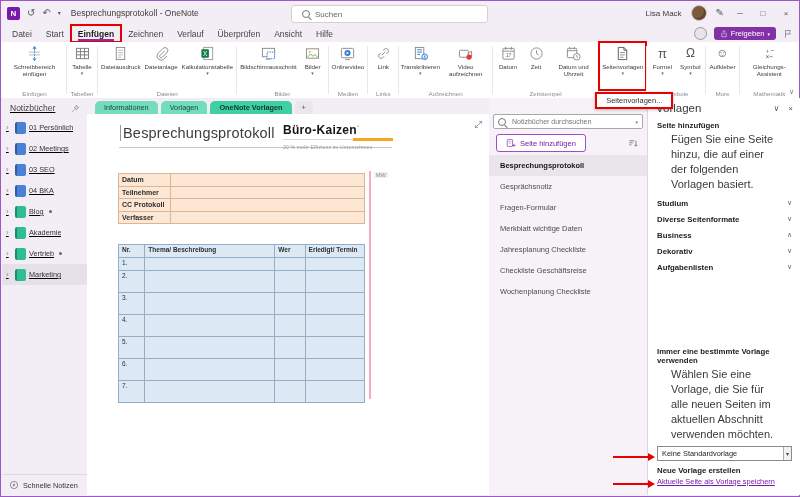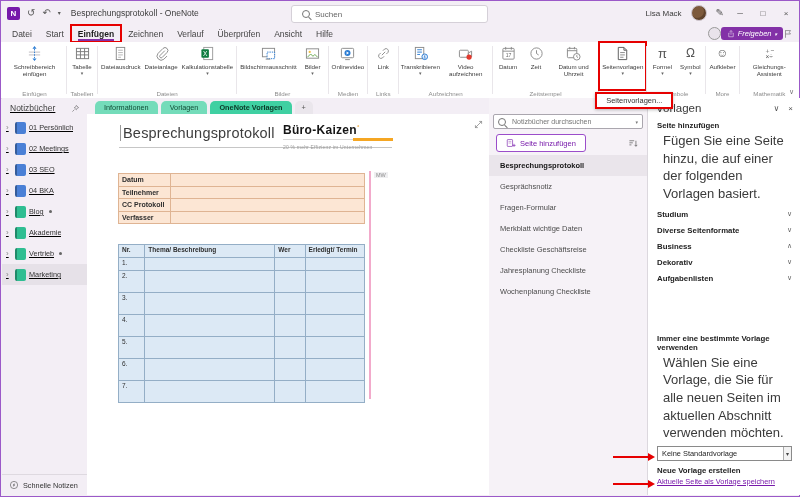--- a/index.html
+++ b/index.html
@@ -19,21 +19,21 @@
   .mag{width:6px;height:6px;border:1px solid #777;border-radius:50%;position:relative;display:inline-block;flex:0 0 auto;}
   .mag::after{content:"";position:absolute;width:4px;height:1px;background:#777;transform:rotate(45deg);right:-3px;bottom:-2px;}
 
   
   .menubar{position:absolute;left:0;right:0;top:24px;height:17px;display:flex;align-items:stretch;padding:0 4px;}
   .mtabs{display:flex;}
   .mtab{padding:0 7px;font-size:8.5px;color:#444;display:flex;align-items:center;position:relative;white-space:nowrap;}
   .mtab.active{color:#1c1c1c;font-weight:bold;}
   .mtab.active::after{content:"";position:absolute;left:7px;right:7px;bottom:1px;height:2px;background:#8331a7;}
   .mtab.annotated{outline:2px solid #e60000;outline-offset:-1px;}
-  .mb-right{margin-left:auto;display:flex;align-items:center;padding-right:2px;font-style:italic;}
+  .mb-right{margin-left:auto;display:flex;align-items:center;gap:7px;padding-right:2px;}
   .circ{width:11px;height:11px;border:1px solid #999;border-radius:50%;display:inline-block;background:#e9e3eb;}
   .share{background:#8331a7;color:#fff;border-radius:3px;height:13px;display:flex;align-items:center;gap:3px;padding:0 6px;font-size:7.5px;white-space:nowrap;}
   .share .ddw{font-size:5px;}
 
   
   .ribbon{position:absolute;left:0;right:0;top:41px;height:56px;background:#fff;border-bottom:1px solid #e4e1e6;}
   .rgroups{display:flex;height:100%;align-items:stretch;padding-left:2px;}
   .rgroup{display:flex;flex-direction:column;align-items:center;padding:1px 1px 0;}
   .rgroup .btns{display:flex;flex:1;align-items:flex-start;}
   .rbtn{display:flex;flex-direction:column;align-items:center;padding:2px 2px 0;max-width:62px;min-width:24px;text-align:center;font-size:6.2px;line-height:1.18;color:#3b3b3b;height:44px;}
@@ -97,21 +97,21 @@
   .add-btn{height:16px;border:1px solid #9b4dca;border-radius:3px;background:#fff;color:#7719aa;font-size:7.5px;display:flex;align-items:center;gap:4px;padding:0 9px;white-space:nowrap;}
   .page-item{height:21px;display:flex;align-items:center;padding-left:11px;font-size:7.5px;color:#4c4c4c;white-space:nowrap;}
   .page-item.active{background:#eae5eb;font-weight:bold;color:#161616;}
 
   
   .templates{position:absolute;left:646px;top:97px;bottom:1px;width:153px;background:#fff;border-left:1px solid #dcd8de;}
   .tp-header{display:flex;align-items:center;padding:4px 8px 2px;font-size:11.5px;color:#3a3a3a;}
   .tp-ics{margin-left:auto;display:flex;gap:9px;color:#555;font-size:8px;}
   .tp-body{padding:2px 9px 0;}
   .tp-h{font-size:7.8px;font-weight:bold;color:#222;margin-top:3px;}
-  .tp-desc{font-size:13px;color:#3a3a3a;line-height:1.35;margin:2px 6px 4px;}
+  .tp-desc{font-size:11px;color:#3a3a3a;line-height:1.35;margin:2px 14px 4px;}
   .cat{display:flex;align-items:center;justify-content:space-between;font-size:7.8px;font-weight:bold;color:#222;padding:3.5px 0;}
   .cat .chev{color:#666;font-size:7px;font-weight:normal;}
   .cat-links{padding:0 0 2px 3px;}
   .tlink{display:block;color:#7719aa;text-decoration:underline;font-size:7.4px;padding:2.2px 0;cursor:pointer;white-space:nowrap;}
   .tp-bottom{position:absolute;left:9px;right:9px;bottom:7px;}
   .selectbox{height:13px;border:1px solid #8a8a8a;background:#fff;display:flex;align-items:center;font-size:7.4px;color:#222;margin:3px 0 5px;padding-left:4px;}
   .selectbox .selarrow{margin-left:auto;border-left:1px solid #aaa;height:100%;display:flex;align-items:center;padding:0 2px;font-size:6px;color:#444;background:#f2f2f2;}
 
   
   .rarrow{position:absolute;height:2px;background:#e60000;z-index:25;}
@@ -608,22 +608,22 @@
       <svg viewBox="0 0 16 16" width="11" height="11" fill="none" stroke="#555">
           <path d="M2 4h7M2 7h5M2 10h3"></path>
           <path d="M11.5 4v8M9.5 10l2 2 2-2"></path>
         </svg>
     </div>
     <div id="page-list">
         <div class="page-item active">Besprechungsprotokoll</div>
         <div class="page-item">Gesprächsnotiz</div>
         <div class="page-item">Fragen-Formular</div>
         <div class="page-item">Merkblatt wichtige Daten</div>
+        <div class="page-item">Jahresplanung Checkliste</div>
         <div class="page-item">Checkliste Geschäftsreise</div>
-        <div class="page-item">Jahresplanung Checkliste</div>
         <div class="page-item">Wochenplanung Checkliste</div>
       </div>
   </div>
 
   <div class="templates">
     <div class="tp-header">
       <span>Vorlagen</span>
       <span class="tp-ics">
         <span>∨</span>
         <span>×</span>

